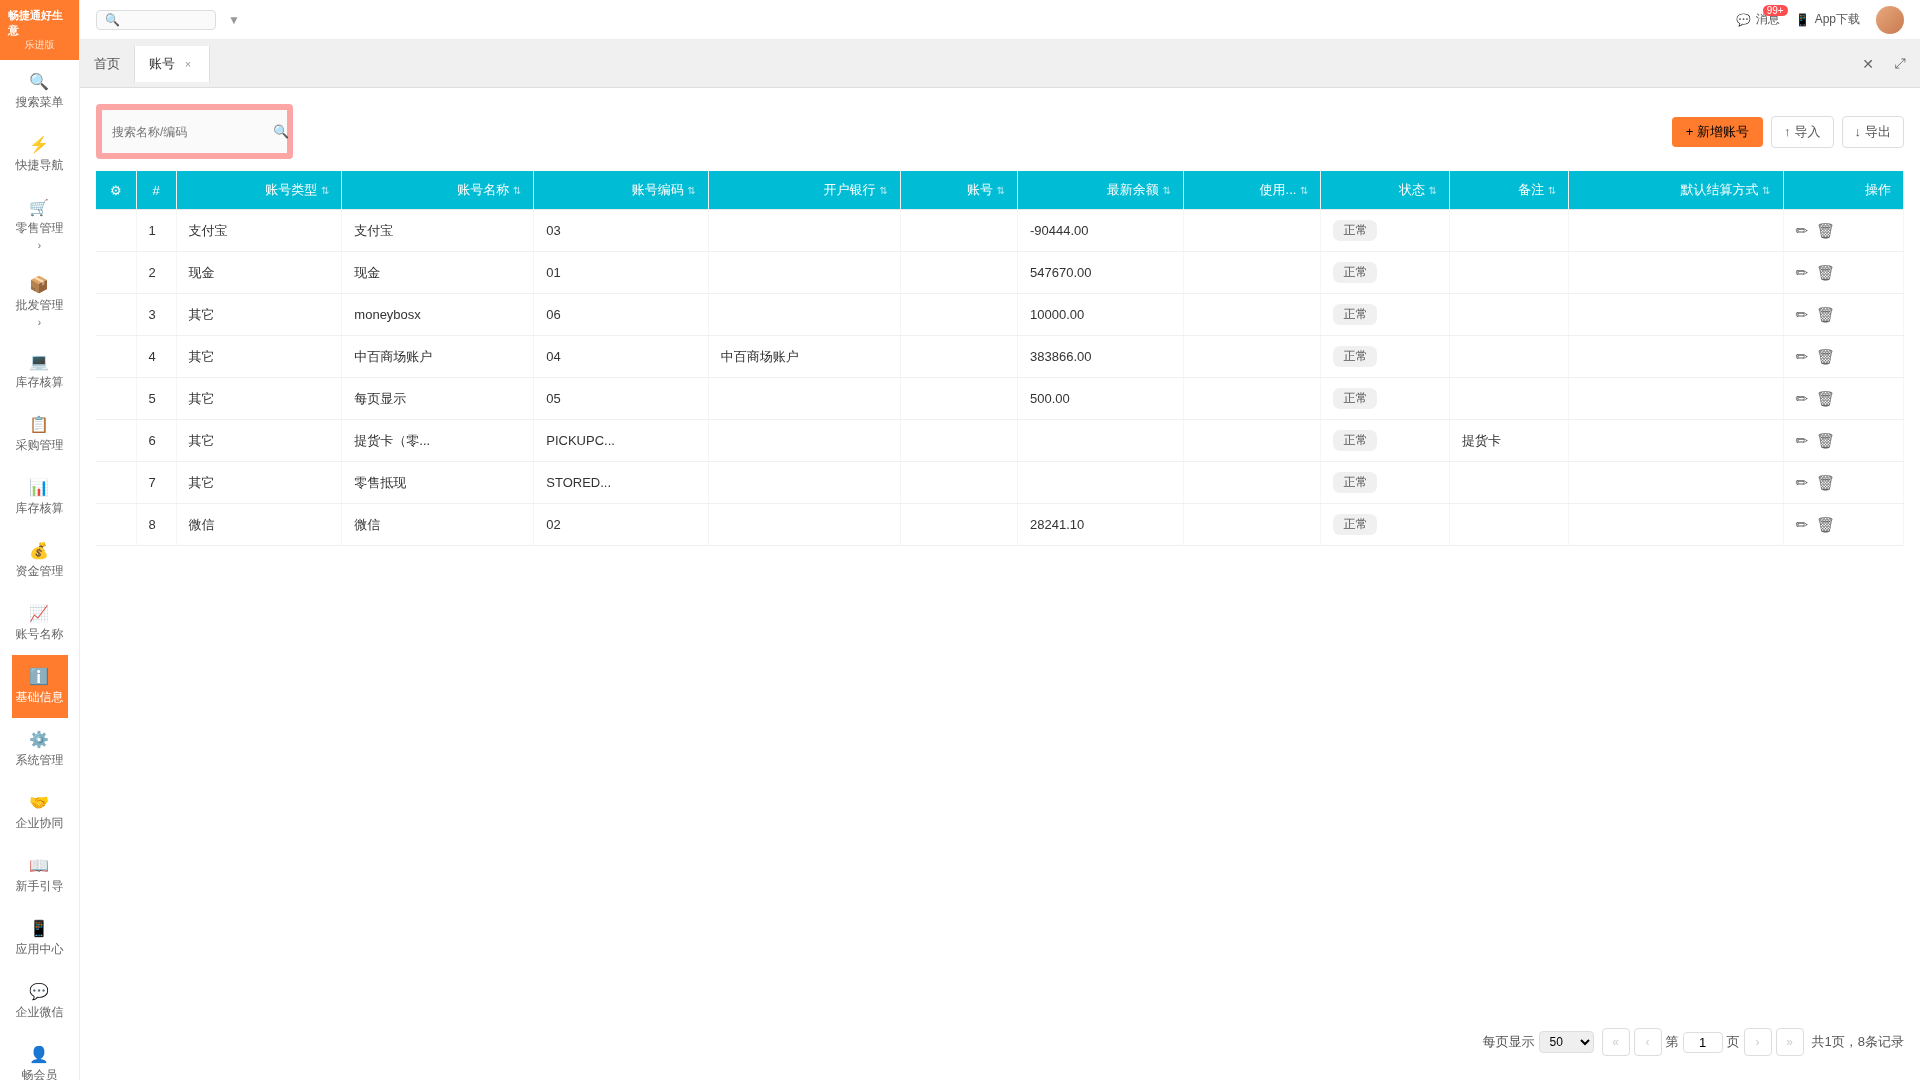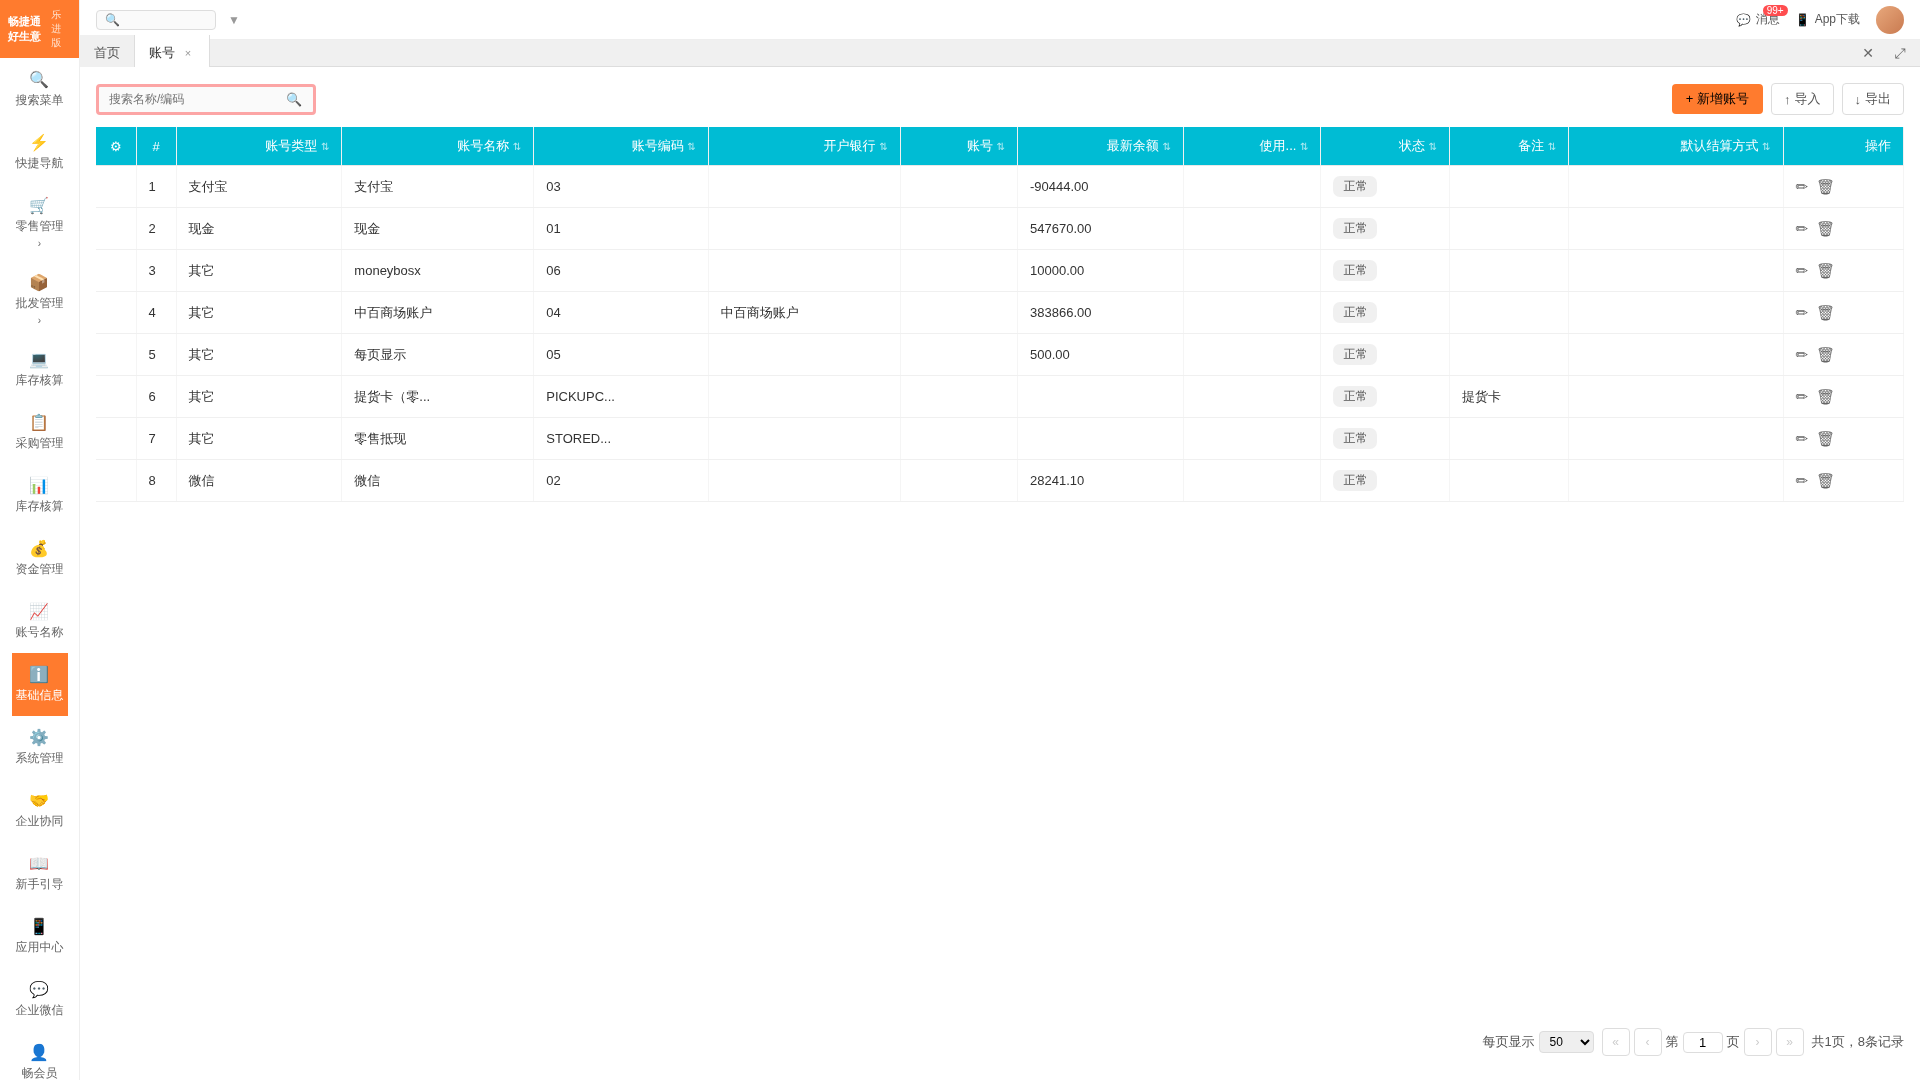--- a/index.html
+++ b/index.html
@@ -13,21 +13,21 @@
       flex-direction: column;
       align-items: center;
       border-right: 1px solid #eee;
       flex-shrink: 0;
     }
     .sidebar-logo {
       width: 100%;
       background: #ff7b2e;
       padding: 8px;
       display: flex;
-      flex-direction: row;
+      flex-direction: column;
       align-items: center;
       justify-content: center;
       height: 60px;
     }
     .sidebar-logo-text {
       color: #fff;
       font-size: 11px;
       font-weight: bold;
     }
     .sidebar-logo-sub {
@@ -126,21 +126,21 @@
     .avatar {
       width: 28px;
       height: 28px;
       border-radius: 50%;
       background: #ddd;
       overflow: hidden;
     }
 
     
     .tabbar {
-      height: 27px;
+      height: 48px;
       background: #f0f0f0;
       display: flex;
       align-items: center;
       gap: 0;
       flex-shrink: 0;
       border-bottom: 1px solid #ddd;
     }
     .tab {
       height: 36px;
       padding: 0 14px;
@@ -200,24 +200,24 @@
 
     
     .toolbar {
       display: flex;
       align-items: center;
       justify-content: space-between;
     }
     .search-box {
       display: flex;
       align-items: center;
-      border: 3px solid #fca5a5;
+      border: 6px solid #fca5a5;
       border-radius: 4px;
-      padding: 5px 10px;
-      width: 220px;
+      padding: 14px 10px;
+      width: 197px;
       gap: 6px;
       background: #fafafa;
     }
     .search-box input {
       border: none;
       background: transparent;
       outline: none;
       font-size: 12px;
       color: #333;
       flex: 1;

